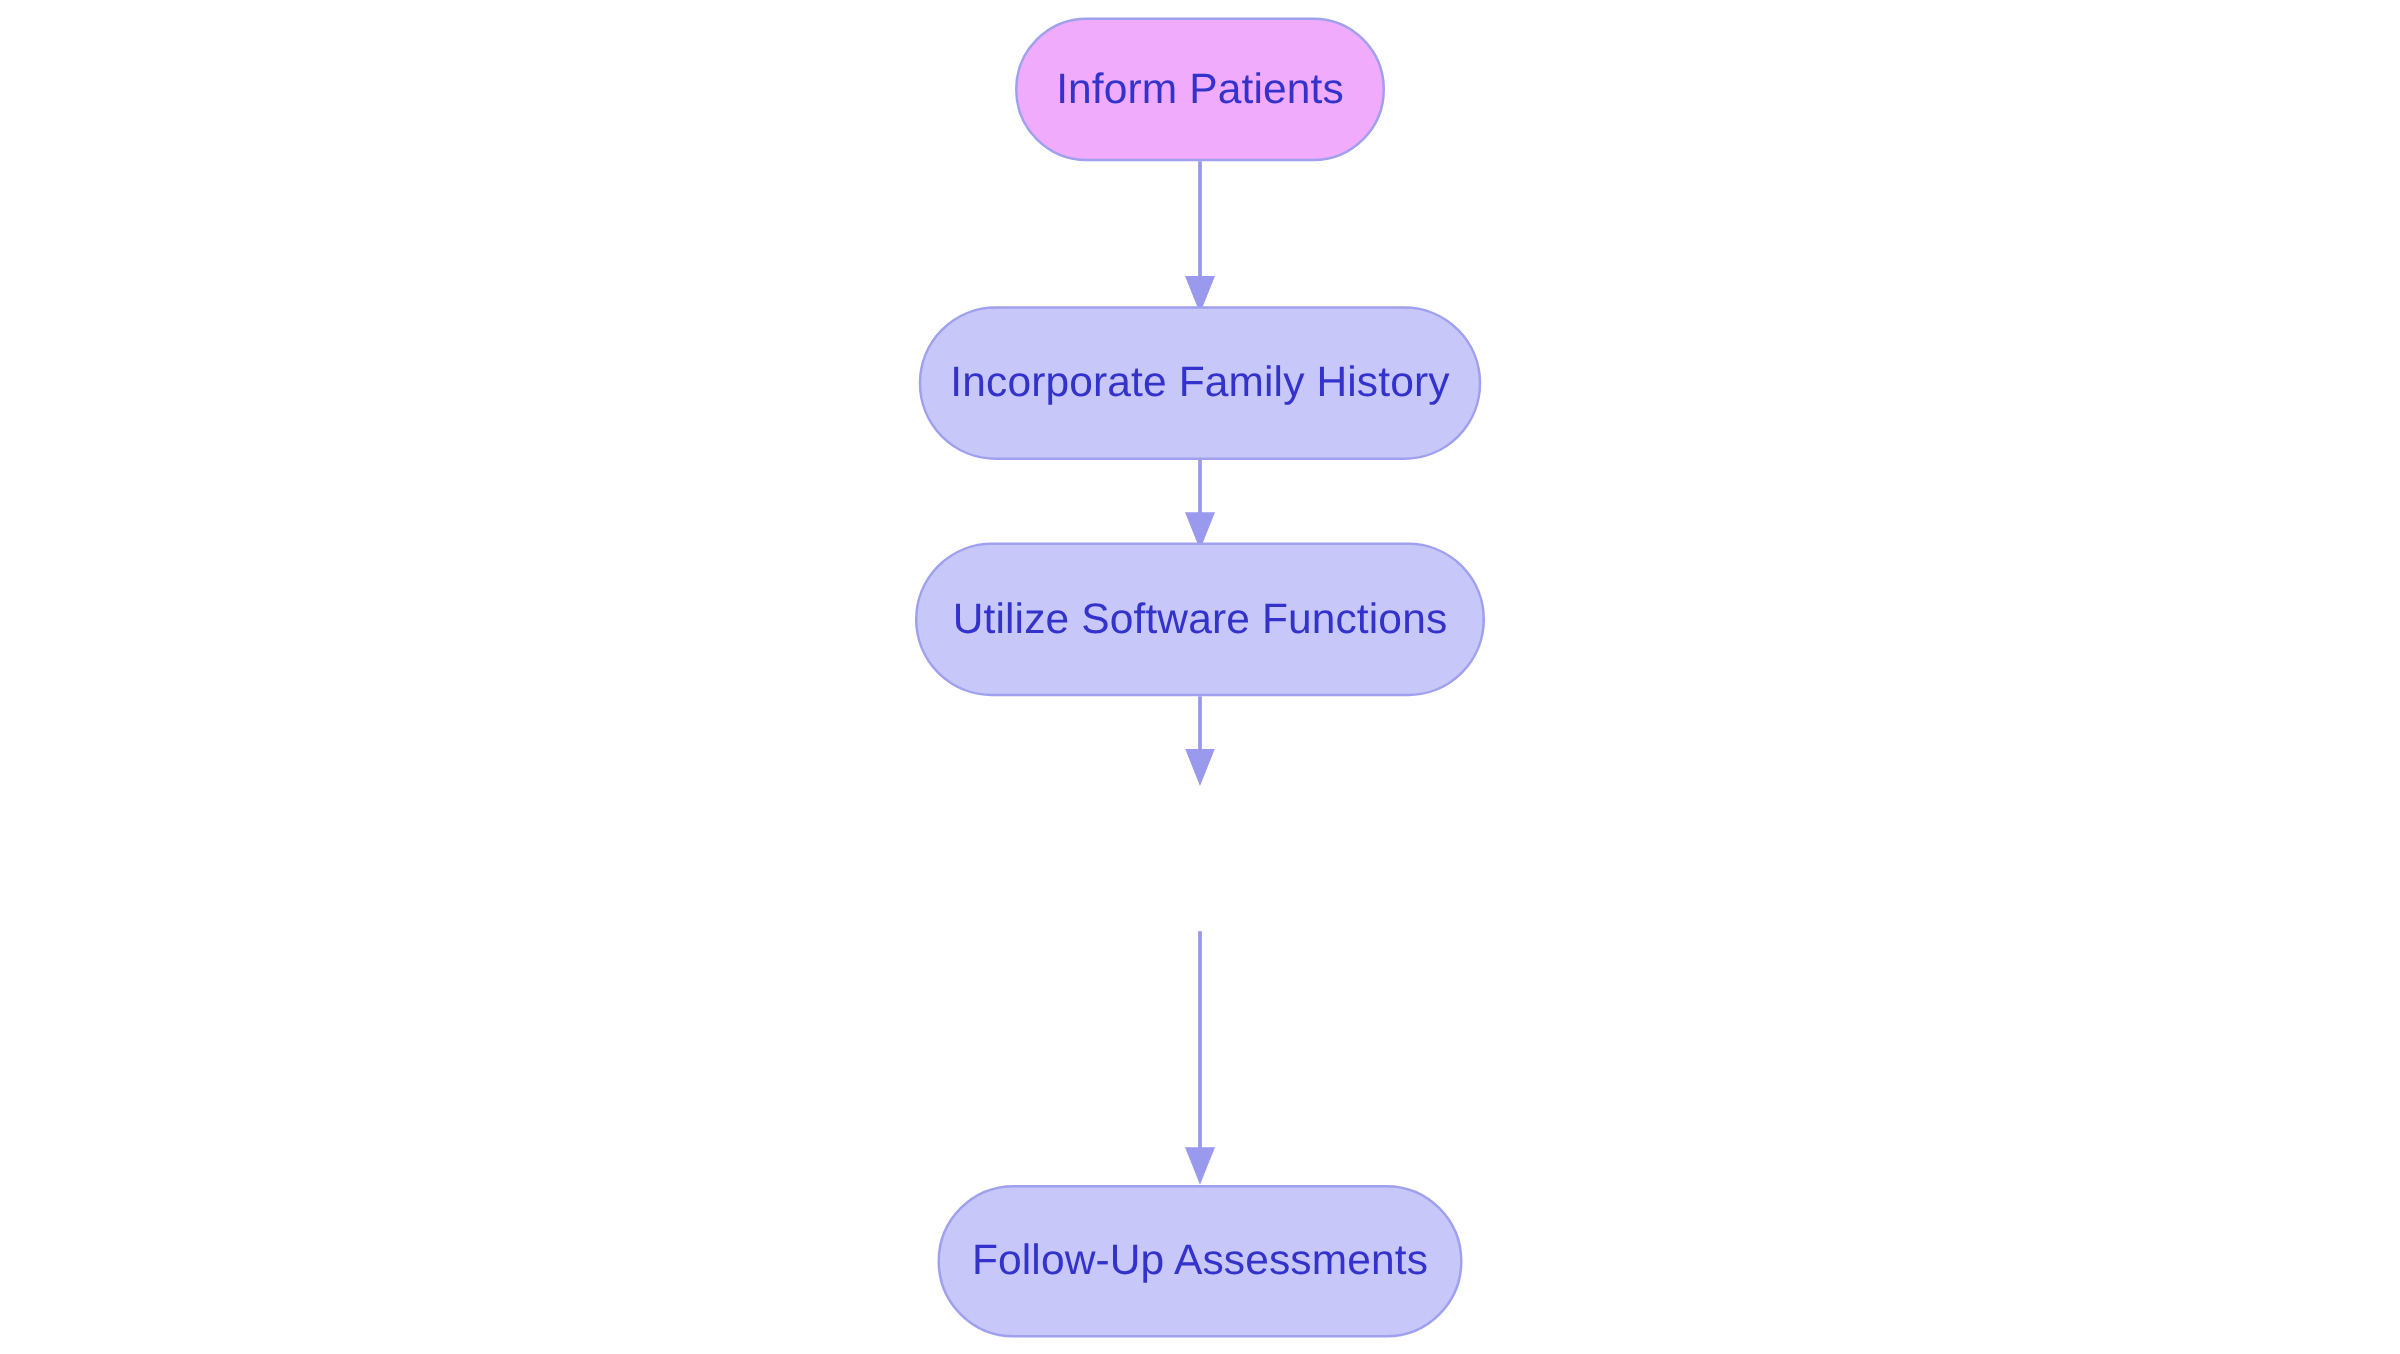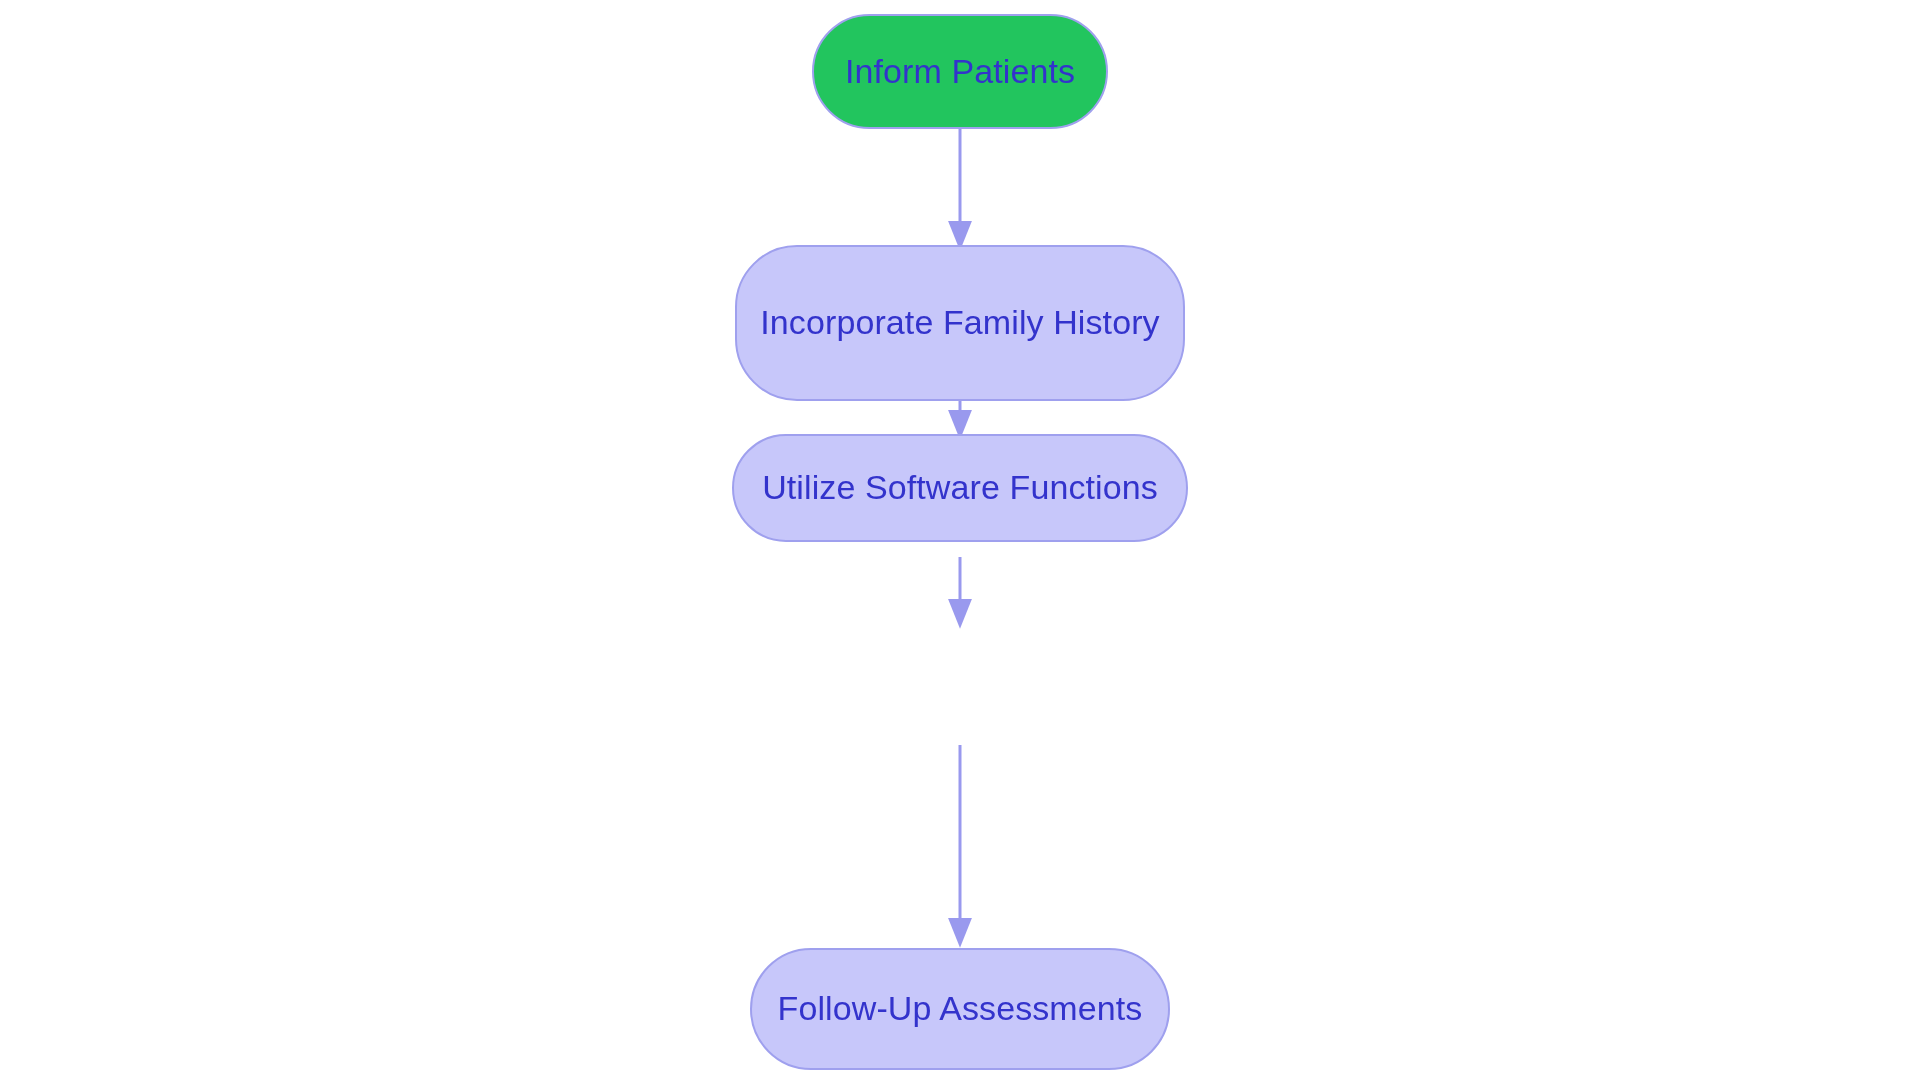--- a/index.html
+++ b/index.html
@@ -61,22 +61,22 @@
   }
 
   .flow-node .node-label {
     display: block;
     color: #3333cc;
     padding-bottom: 2px;
   }
 
   
   #node-0 { width: 296px; height: 115px; top: 14px;  }
-  #node-1 { width: 450px; height: 156px; top: 245px; }
-  #node-2 { width: 456px; height: 108px; top: 434px; }
+  #node-1 { width: 450px; height: 123px; top: 245px; }
+  #node-2 { width: 456px; height: 123px; top: 434px; }
   #node-3 { width: 390px; height: 122px; top: 623px; }
   #node-4 { width: 420px; height: 122px; top: 948px; }
 
   
   #node-2 { top: 434px; }
   #node-3 { top: 623px; }
 </style>
 </head>
 <body style="background: rgb(255, 255, 255);">
 
@@ -93,21 +93,21 @@
 
     <line x1="960" y1="368" x2="960" y2="411" stroke="#9999ee" stroke-width="3" marker-end="url(#arrowhead)"></line>
 
     <line x1="960" y1="557" x2="960" y2="600" stroke="#9999ee" stroke-width="3" marker-end="url(#arrowhead)"></line>
 
     <line x1="960" y1="745" x2="960" y2="919" stroke="#9999ee" stroke-width="3" marker-end="url(#arrowhead)"></line>
   </svg>
 
   <div class="node-column">
 
-    <div class="flow-node" id="node-0" style="background: #22c55e; border-color: rgb(159, 160, 238); color: rgb(51, 51, 204);">
+    <div class="flow-node" id="node-0" style="background: #f0abfc; border-color: rgb(159, 160, 238); color: rgb(51, 51, 204);">
       <span class="node-label">Inform Patients</span>
     </div>
 
     <div class="flow-node" id="node-1" style="background: rgb(199, 199, 250); border-color: rgb(159, 160, 238); color: rgb(51, 51, 204);">
       <span class="node-label">Incorporate Family History</span>
     </div>
 
     <div class="flow-node" id="node-2" style="background: rgb(199, 199, 250); border-color: rgb(159, 160, 238); color: rgb(51, 51, 204);">
       <span class="node-label">Utilize Software Functions</span>
     </div>

